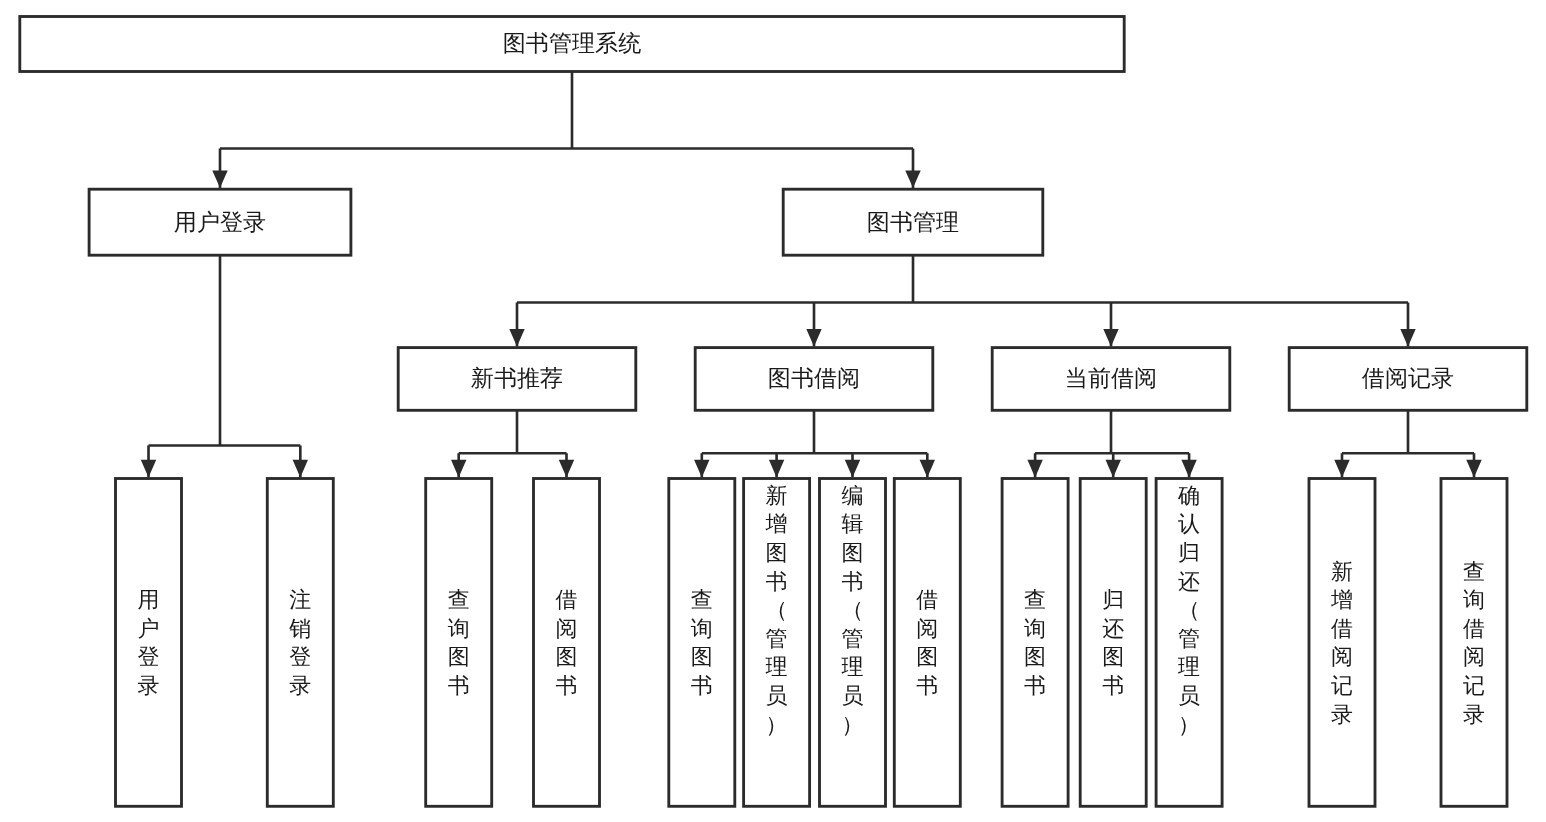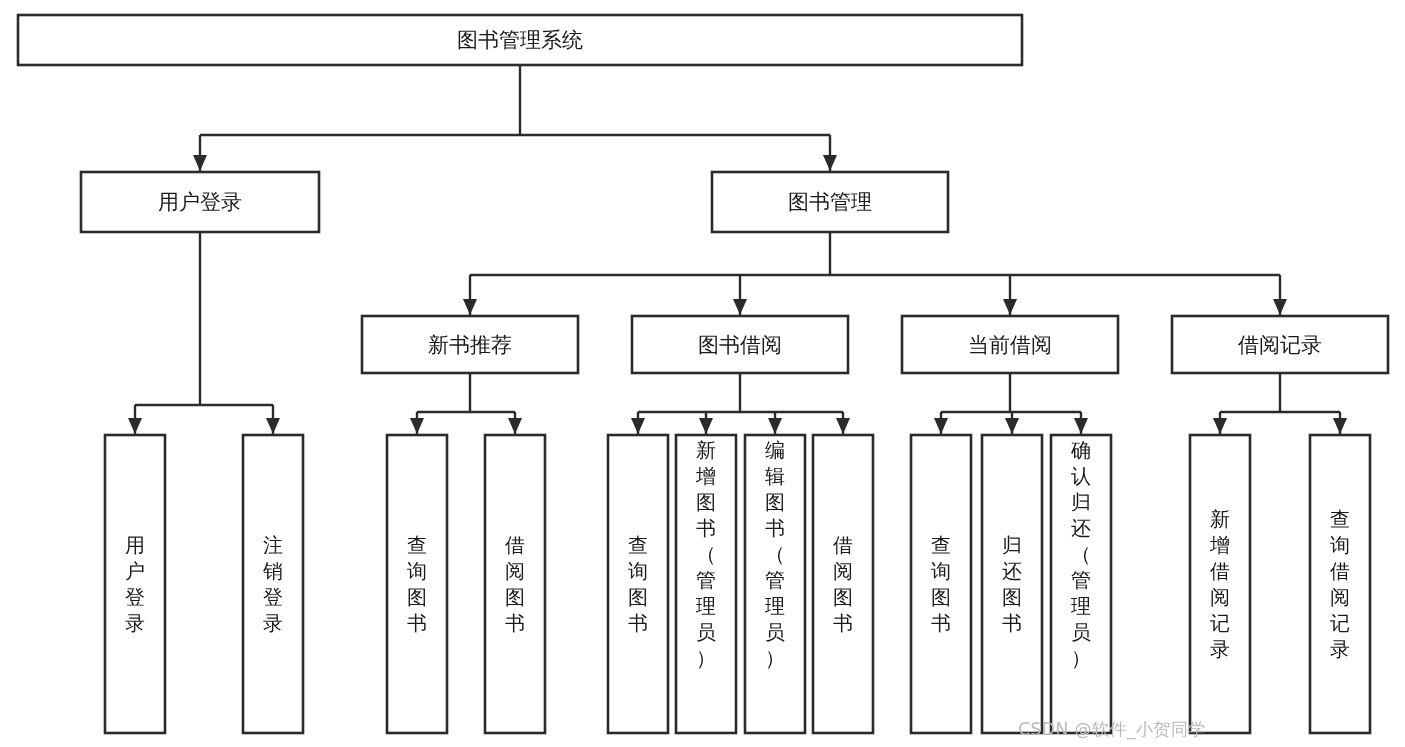--- a/index.html
+++ b/index.html
@@ -205,15 +205,14 @@
           <rect x="1190" y="435" width="60" height="298" class="node-box"></rect>
           <text x="1220" class="node-label-v"><tspan x="1220" y="526">新</tspan><tspan x="1220" y="552">增</tspan><tspan x="1220" y="578">借</tspan><tspan x="1220" y="604">阅</tspan><tspan x="1220" y="630">记</tspan><tspan x="1220" y="656">录</tspan></text>
         </g>
         <g>
           <rect x="1310" y="435" width="60" height="298" class="node-box"></rect>
           <text x="1340" class="node-label-v"><tspan x="1340" y="526">查</tspan><tspan x="1340" y="552">询</tspan><tspan x="1340" y="578">借</tspan><tspan x="1340" y="604">阅</tspan><tspan x="1340" y="630">记</tspan><tspan x="1340" y="656">录</tspan></text>
         </g>
       </g>
   </svg>
 
-  <div class="watermark-text">CSDN @软件_小贺同学</div>
 
 </div>
 
 </body></html>

